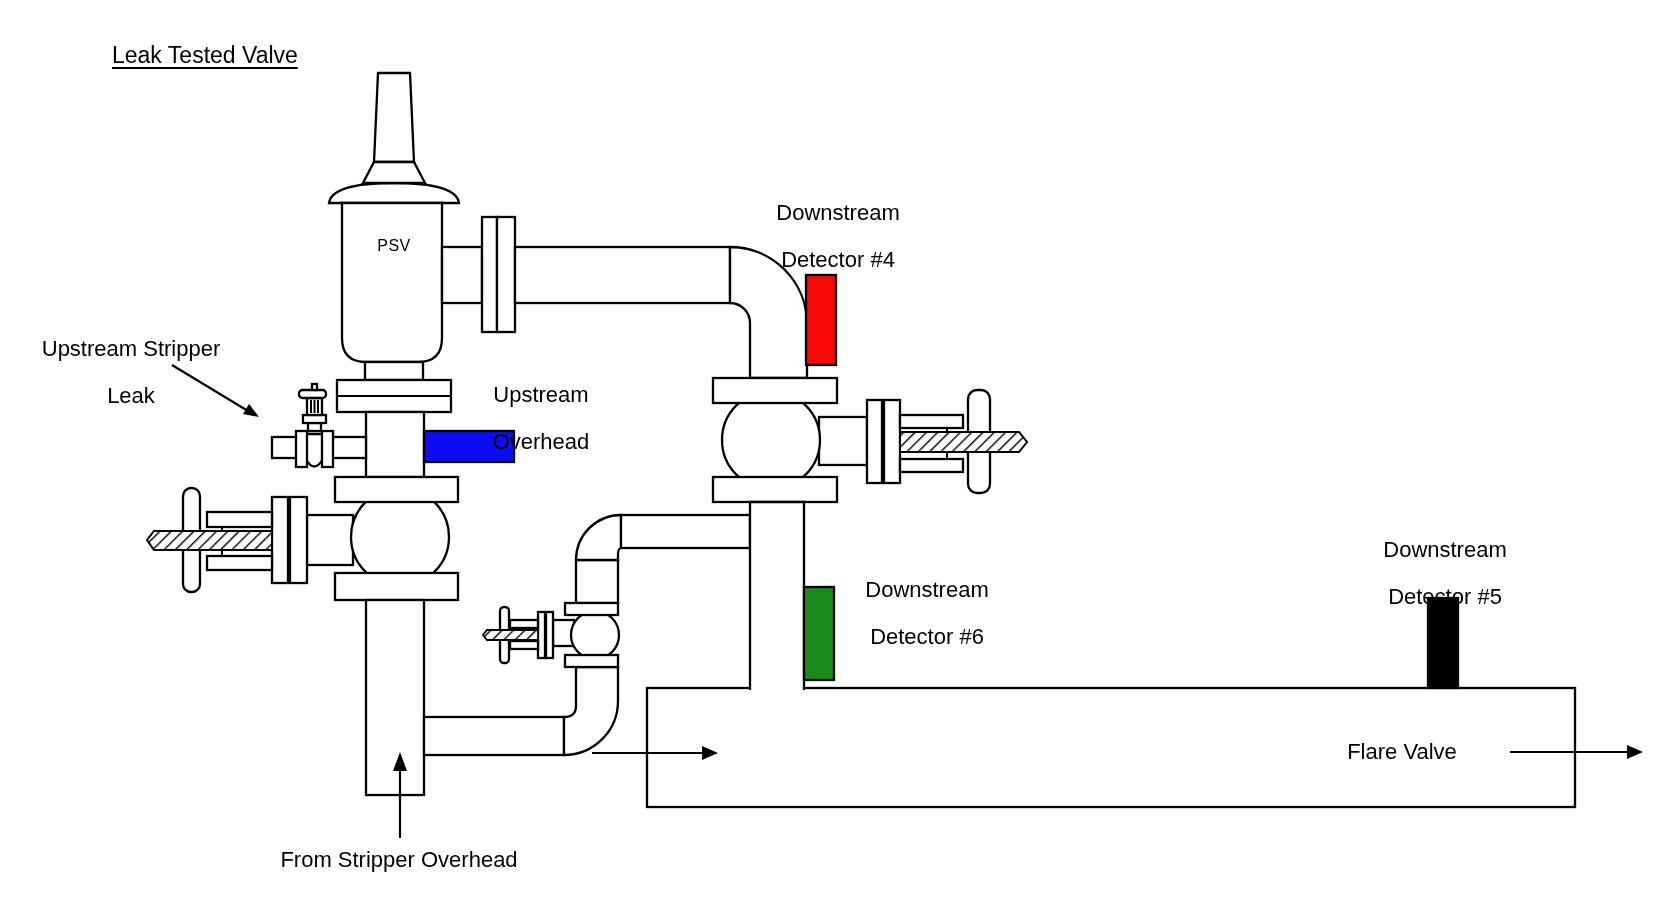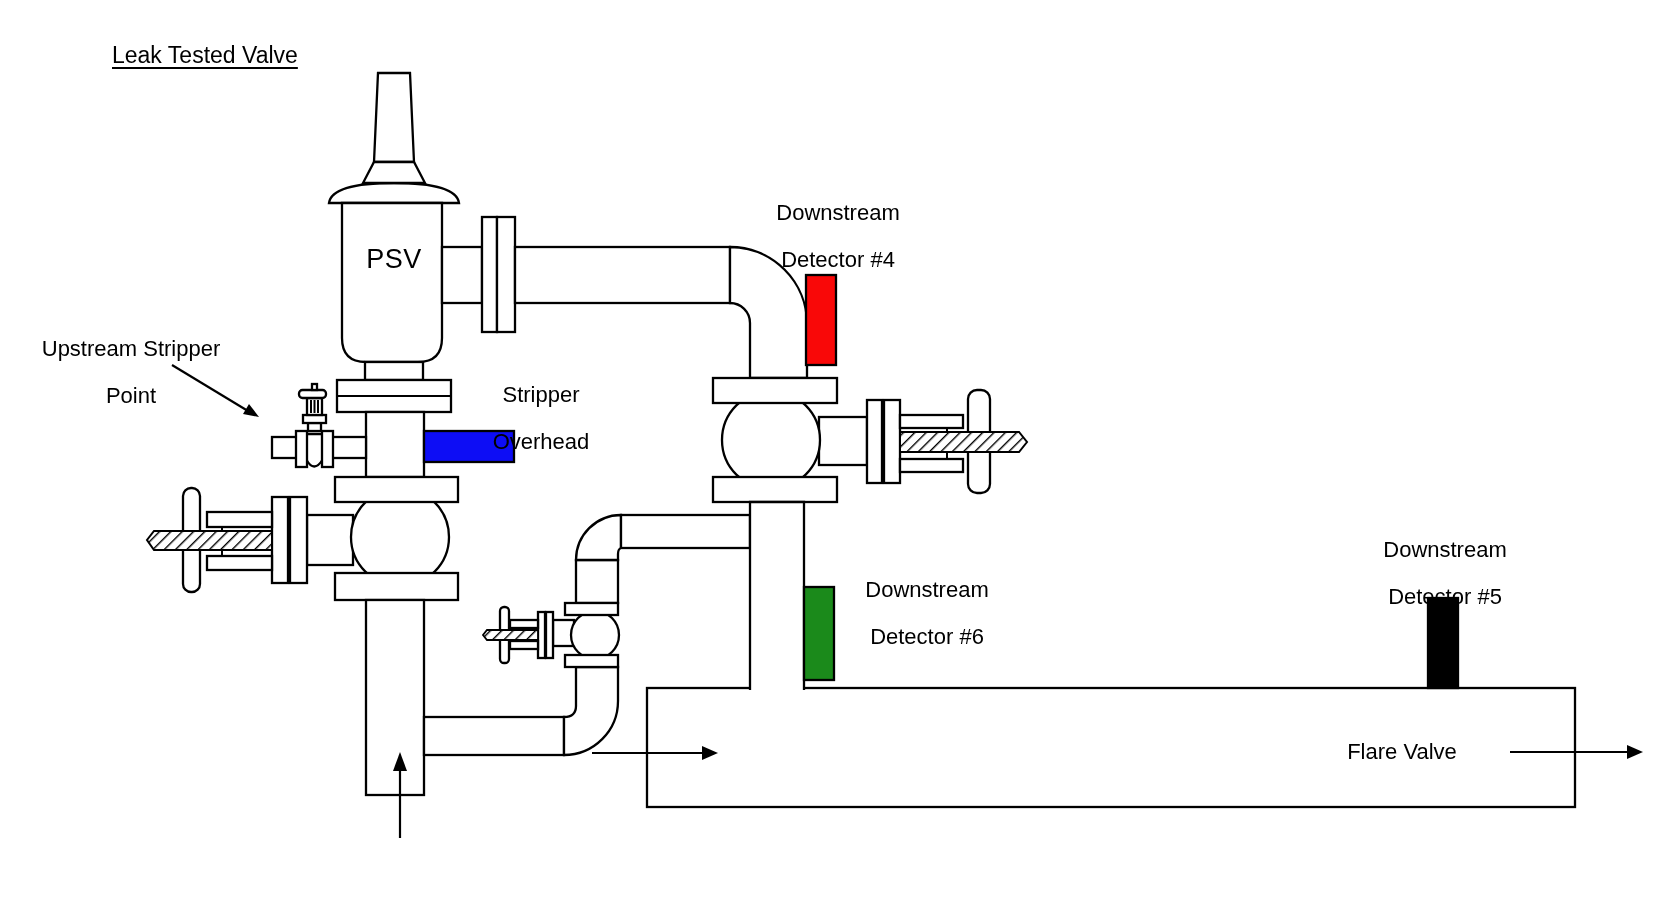--- a/index.html
+++ b/index.html
@@ -15,21 +15,21 @@
   .det{stroke:#000000;stroke-width:2.3;}
   .lbl{
     position:absolute;font-size:22px;line-height:27px;text-align:center;
     transform:translateX(-50%);white-space:nowrap;
   }
   .lbl span{display:block;margin-top:20px;}
   .title{
     transform:none;font-size:23px;font-weight:400;
     text-decoration:underline;text-underline-offset:4px;
   }
-  .psv{font-size:27px;letter-spacing:0.5px;margin-top:14px;}
+  .psv{font-size:16px;letter-spacing:0.5px;}
 </style>
 </head>
 <body>
 
 <div class="canvas">
 
 <svg width="1666" height="914" viewBox="0 0 1666 914">
   <defs>
     <pattern id="hatch" width="8" height="8" patternUnits="userSpaceOnUse" patternTransform="rotate(45)">
       <rect width="8" height="8" fill="#ffffff"></rect>
@@ -152,39 +152,40 @@
     <polygon class="arrowhead" points="259,417 243,414 249,404"></polygon>
   </g>
 </svg>
 
   <div class="lbl title" style="left:112px;top:42px">Leak Tested Valve</div>
 
   <div class="lbl psv" style="left:394px;top:232px">PSV</div>
 
   <div class="lbl" style="left:131px;top:315px">
     <span>Upstream Stripper</span>
-    <span>Point</span>
+    <span>Leak</span>
   </div>
 
   <div class="lbl" style="left:541px;top:361px">
-    <span>Stripper</span>
+    <span>Upstream</span>
     <span>Overhead</span>
   </div>
 
   <div class="lbl" style="left:838px;top:179px">
     <span>Downstream</span>
     <span>Detector #4</span>
   </div>
 
   <div class="lbl" style="left:927px;top:556px">
     <span>Downstream</span>
     <span>Detector #6</span>
   </div>
 
   <div class="lbl" style="left:1445px;top:516px">
     <span>Downstream</span>
     <span>Detector #5</span>
   </div>
 
   <div class="lbl" style="left:1402px;top:738px">Flare Valve</div>
 
+  <div class="lbl" style="left:399px;top:846px">From Stripper Overhead</div>
 
 </div>
 
 </body></html>

